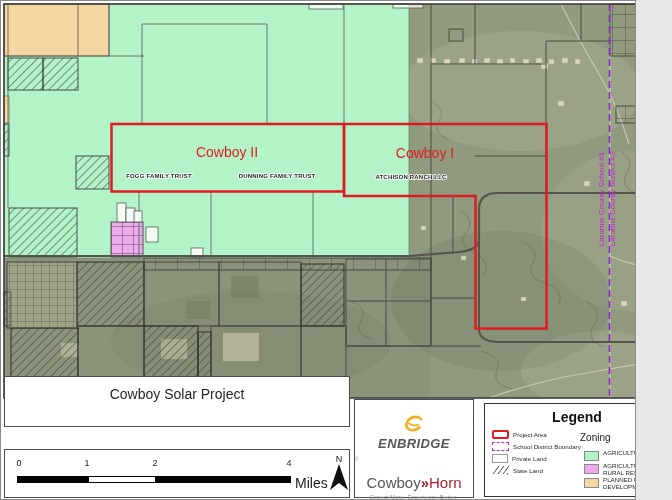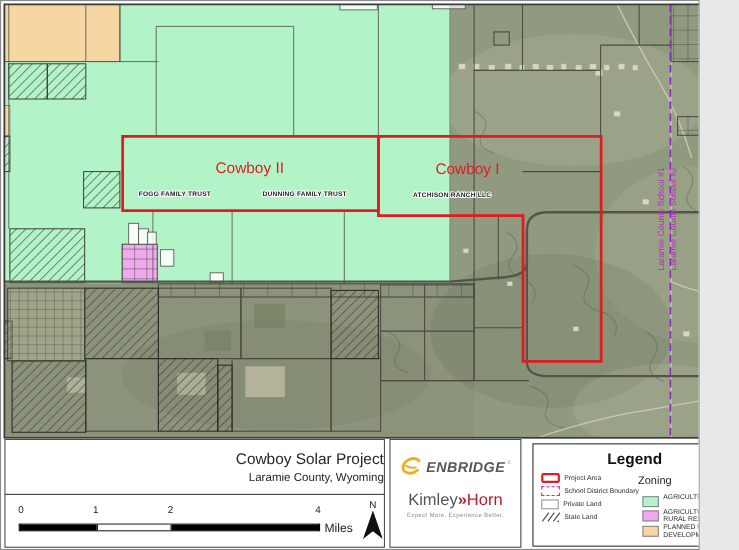--- a/index.html
+++ b/index.html
@@ -4,34 +4,34 @@
 <style>
   html,body{margin:0;padding:0;background:#e8e8e8;font-family:"Liberation Sans",sans-serif;}
   #page{position:relative;width:636px;height:500px;background:#ffffff;border:1px solid #8a8a8a;box-sizing:border-box;overflow:hidden;}
   
   #map-svg{position:absolute;left:0;top:0;}
   .owner-label{font-size:6px;font-weight:bold;letter-spacing:.2px;fill:#1a1a1a;stroke:#ffffff;stroke-width:1.6px;paint-order:stroke;text-anchor:middle;}
   .project-label{font-size:14px;fill:var(--project-area-red,#e11b22);text-anchor:middle;}
   .school-label{font-size:8px;fill:var(--school-label-magenta,#c428c8);text-anchor:middle;}
   
   .panel-box{position:absolute;background:#fff;border:1.5px solid #4c4c4c;box-sizing:border-box;}
-  #title-box{left:3px;top:398px;width:346px;height:51px;text-align:right;}
+  #title-box{left:3px;top:375px;width:346px;height:51px;text-align:center;}
   #title-box .t1{margin-top:9px;font-size:14px;color:#262626;}
   #title-box .t2{margin-top:3px;font-size:10.5px;color:#262626;}
   #scale-box{left:3px;top:448px;width:346px;height:49px;}
   .tick{position:absolute;top:8px;font-size:9px;color:#1c1c1c;transform:translateX(-50%);}
   #scale-bar{position:absolute;left:12px;top:26px;width:274px;height:7px;border:1px solid #000;box-sizing:border-box;display:flex;}
   #scale-bar .seg1{width:70px;background:#000;}
   #scale-bar .seg2{width:68px;background:#fff;border-left:1px solid #000;border-right:1px solid #000;box-sizing:border-box;}
   #scale-bar .seg3{flex:1;background:#000;}
-  #miles-label{position:absolute;left:290px;top:25px;font-size:11px;color:#1c1c1c;}
+  #miles-label{position:absolute;left:290px;top:25px;font-size:14px;color:#1c1c1c;}
   #north{position:absolute;left:322px;top:4px;width:24px;text-align:center;}
   #north .n{font-size:9px;color:#1c1c1c;}
   #logo-box{left:353px;top:398px;width:120px;height:99px;text-align:center;}
-  #enbridge{margin-top:14px;display:flex;align-items:center;justify-content:center;gap:2px;}
+  #enbridge{margin-top:14px;display:flex;align-items:center;justify-content:center;gap:2px;flex-direction:column;}
   #enbridge .word{font-size:13px;font-weight:bold;font-style:italic;letter-spacing:.4px;color:var(--enbridge-gray,#55565a);}
   #enbridge .mark{font-size:4.5px;color:#9a9a9a;align-self:flex-start;margin-top:4px;}
   #kimley{margin-top:12px;font-size:15px;}
   #kimley .k1{color:var(--kimley-gray,#54565a);}
   #kimley .sep{color:var(--kimley-red,#b21f2e);font-weight:bold;}
   #kimley .k2{color:var(--kimley-red,#b21f2e);font-weight:normal;}
   #kimley-tag{margin-top:3px;font-size:5.5px;letter-spacing:.3px;color:#8f8f8f;}
   
   #legend-box{left:483px;top:402px;width:186px;height:94px;border-width:1.2px;border-color:#333;}
   #legend-title{text-align:center;margin-top:5px;font-size:14px;font-weight:bold;color:#111;}
@@ -235,21 +235,20 @@
       <text class="owner-label" x="158" y="177">FOGG FAMILY TRUST</text>
       <text class="owner-label" x="276" y="177">DUNNING FAMILY TRUST</text>
       <text class="owner-label" x="410" y="178">ATCHISON RANCH LLC</text>
     </g>
 
     <rect x="3" y="3" width="666" height="394" fill="none" stroke="#3c3c3c" stroke-width="1.6"></rect>
   </svg>
 
   <div class="panel-box" id="title-box">
     <div class="t1">Cowboy Solar Project</div>
-    <div class="t2">Laramie County, Wyoming</div>
   </div>
 
   <div class="panel-box" id="scale-box">
     <span class="tick" style="left:14px">0</span>
     <span class="tick" style="left:82px">1</span>
     <span class="tick" style="left:150px">2</span>
     <span class="tick" style="left:284px">4</span>
     <div id="scale-bar">
       <div class="seg1"></div>
         <div class="seg2"></div>
@@ -267,21 +266,21 @@
   <div class="panel-box" id="logo-box">
     <div id="enbridge">
       <svg width="22" height="20" viewBox="0 0 22 20">
         <path d="M18 5 A 8.2 6.3 -25 1 0 16.5 13.5" fill="none" stroke="var(--enbridge-yellow,#f0af1e)" stroke-width="2.6" stroke-linecap="round"></path>
         <path d="M6 9.5 q4 2.5 9 1.5" fill="none" stroke="var(--enbridge-yellow,#f0af1e)" stroke-width="1.8" stroke-linecap="round"></path>
       </svg>
       <span class="word">ENBRIDGE</span>
       <span class="mark">®</span>
     </div>
     <div id="kimley">
-      <span class="k1">Kimley</span><span class="sep">»</span><span class="k2">Horn</span>
+      <span class="k1">Cowboy</span><span class="sep">»</span><span class="k2">Horn</span>
     </div>
     <div id="kimley-tag">Expect More. Experience Better.</div>
   </div>
 
   <div class="panel-box" id="legend-box">
     <div id="legend-title">Legend</div>
 
     <div class="lg-item" style="left:7px;top:26px">
       <span class="ic ic-project"></span>
       <span class="lg-text">Project Area</span>

